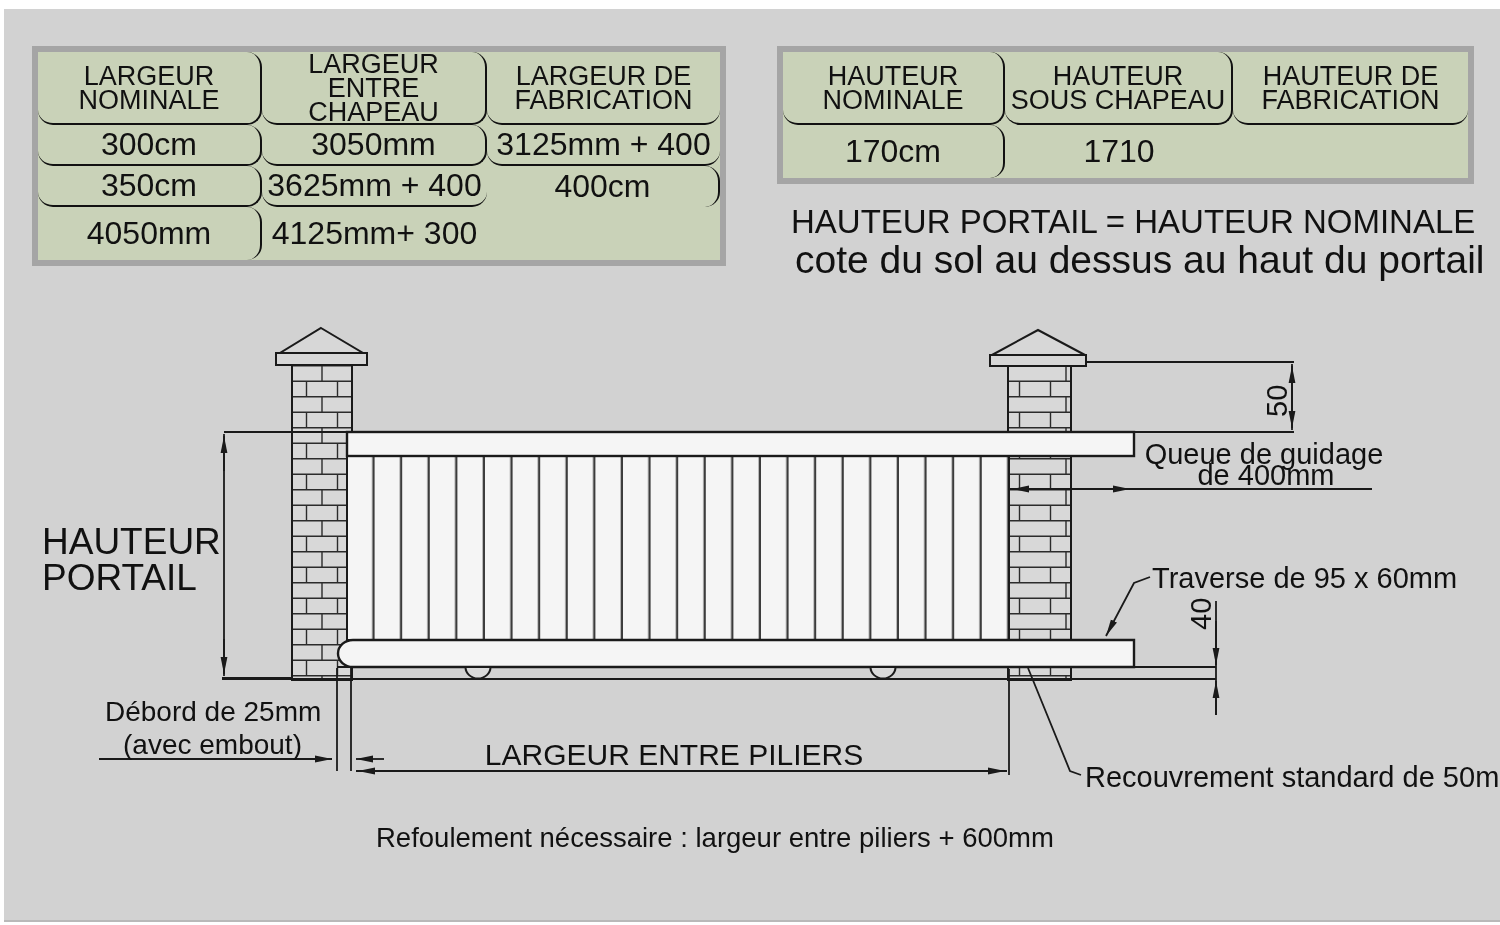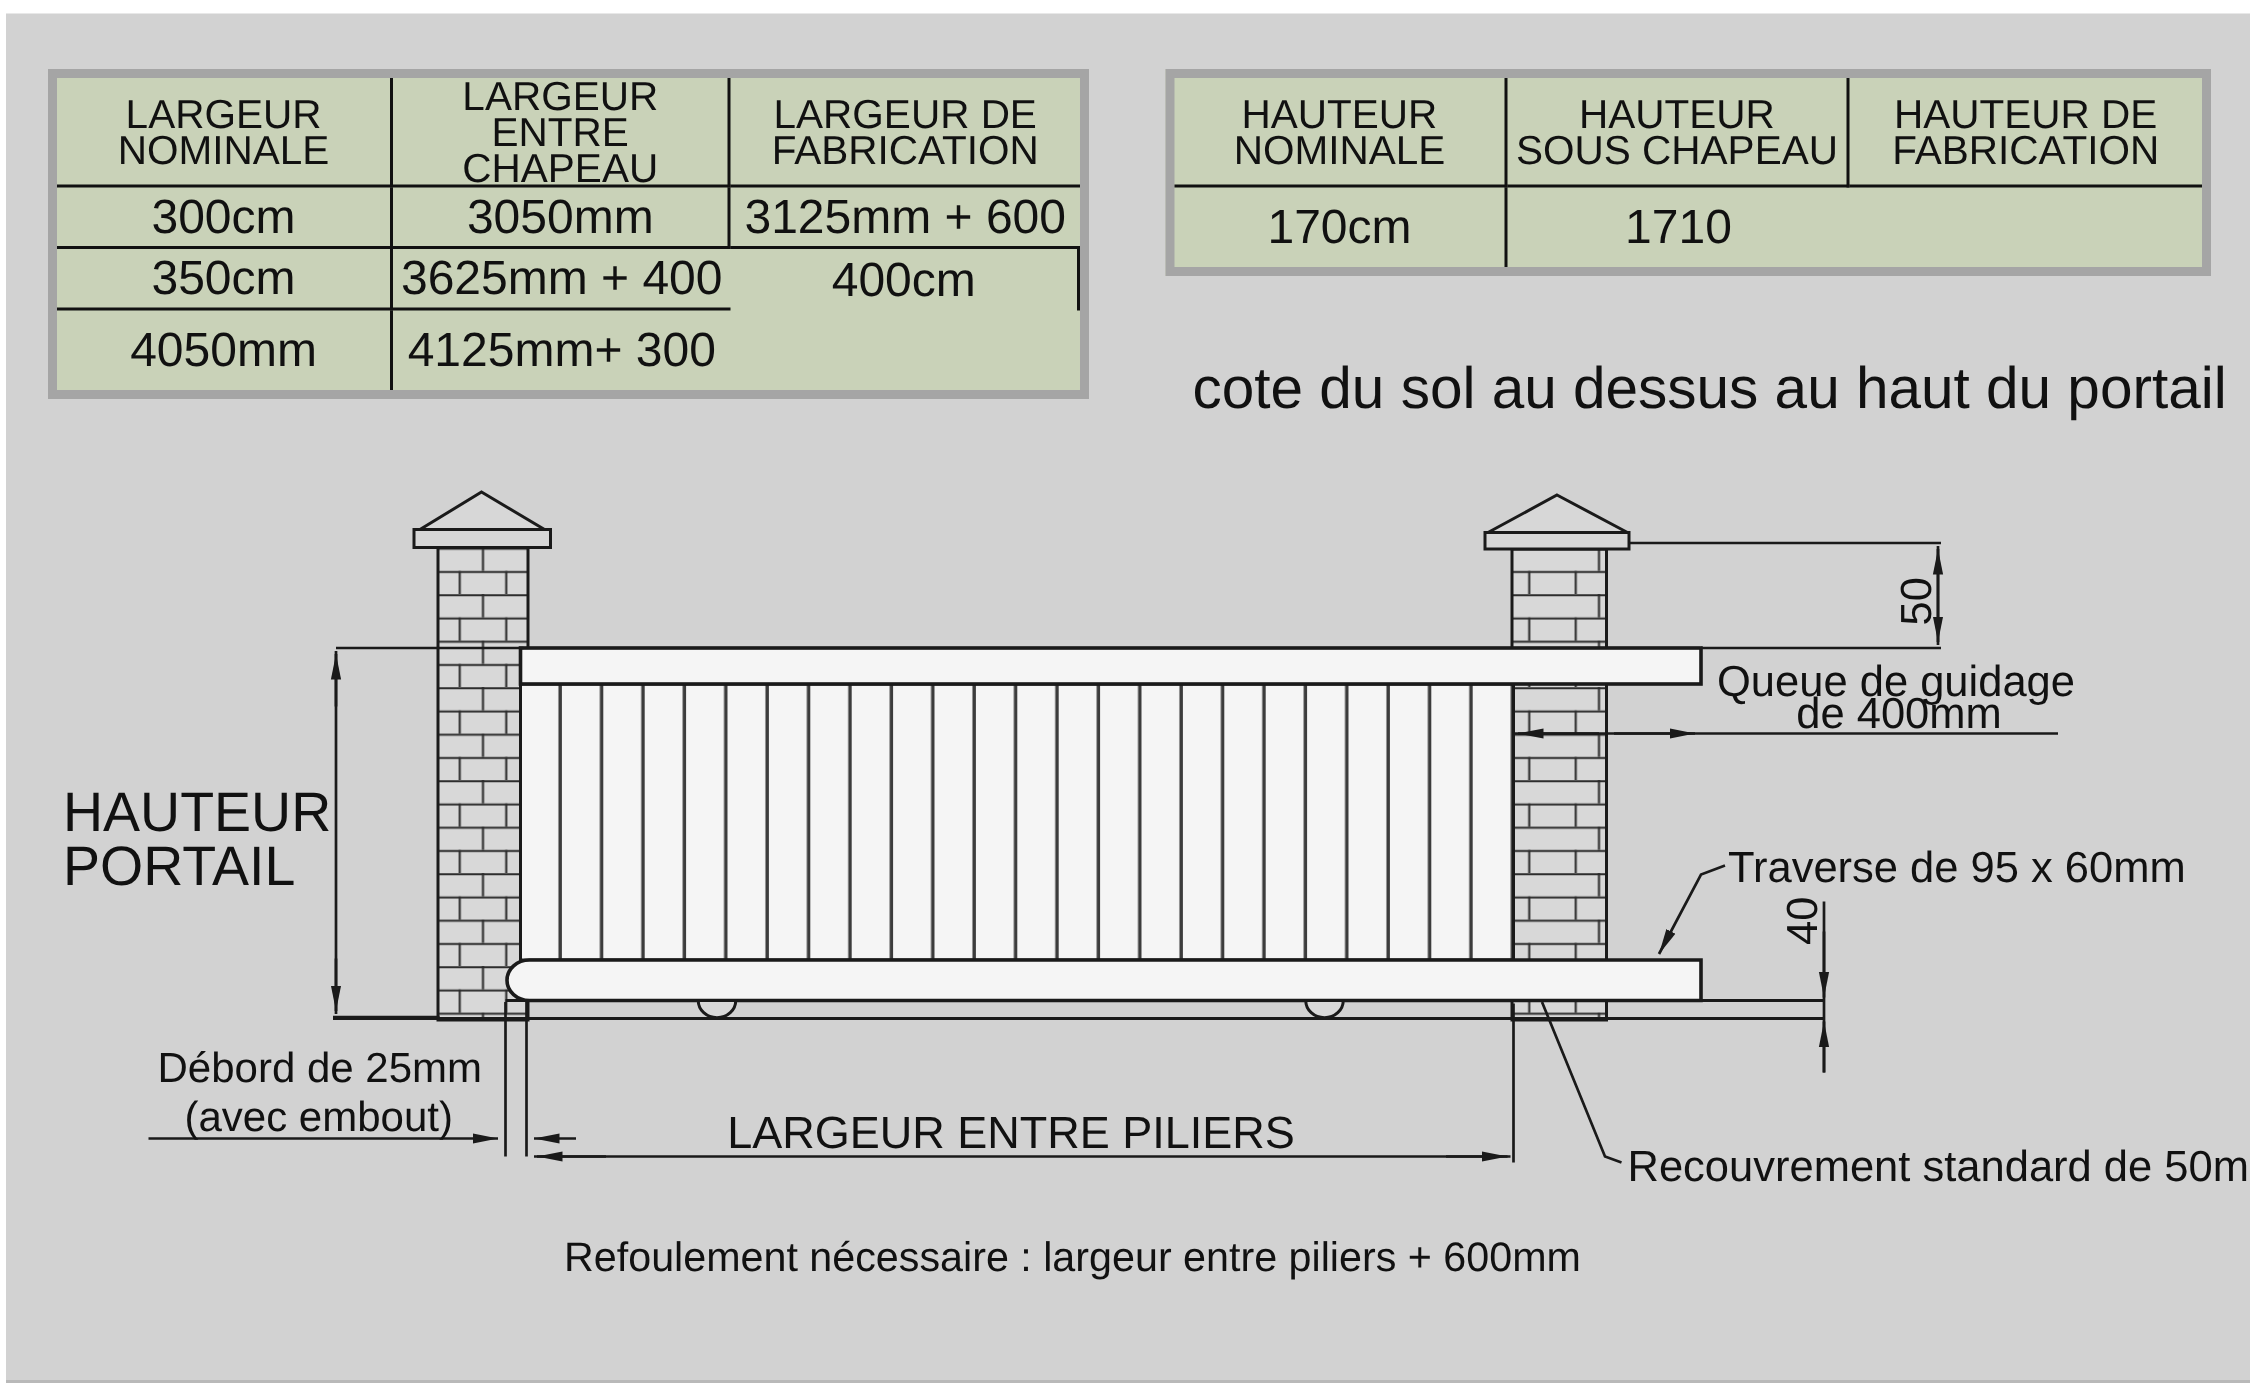--- a/index.html
+++ b/index.html
@@ -7,21 +7,21 @@
   #canvas{position:absolute;left:4px;top:9px;right:0;bottom:3px;background:#d2d2d2;
     border-bottom:2px solid #b9b9b9;}
   
   .spec-table{position:absolute;background:#c9d2b8;border:6px solid #a5a5a5;display:grid;
     color:#111;text-align:center;}
   #tbl-largeur{left:28px;top:37px;width:682px;height:208px;
     grid-template-columns:224px 225px 1fr;grid-template-rows:73px 41px 41px 1fr;}
   #tbl-hauteur{left:773px;top:37px;width:685px;height:126px;
     grid-template-columns:222px 228px 1fr;grid-template-rows:73px 1fr;}
   .cell{display:flex;flex-direction:column;align-items:center;justify-content:center;
-    box-sizing:border-box;}
+    box-sizing:border-box;border-radius:15px;}
   .hcell{font-size:27px;line-height:24px;border-bottom:2.5px solid #111;}
   .dcell{font-size:32px;}
   .colsep{border-right:2.5px solid #111;}
   .rowsep{border-bottom:2px solid #111;}
   
   .note{position:absolute;color:#111;white-space:nowrap;}
   #eq1{left:787px;top:194px;font-size:33px;}
   #eq2{left:791px;top:229px;font-size:39px;}
   
   #drawing{position:absolute;left:0;top:0;width:1500px;height:925px;}
@@ -40,21 +40,21 @@
     <div class="cell hcell colsep">
       <div>LARGEUR</div>
       <div>ENTRE CHAPEAU</div>
     </div>
     <div class="cell hcell">
       <div>LARGEUR DE</div>
       <div>FABRICATION</div>
     </div>
     <div class="cell dcell colsep rowsep">300cm</div>
     <div class="cell dcell colsep rowsep">3050mm</div>
-    <div class="cell dcell rowsep">3125mm + 600</div>
+    <div class="cell dcell rowsep">3125mm + 400</div>
     <div class="cell dcell colsep rowsep">350cm</div>
     <div class="cell dcell rowsep">3625mm + 400</div>
     <div class="cell dcell colsep">400cm</div>
     <div class="cell dcell colsep">4050mm</div>
     <div class="cell dcell">4125mm+ 300</div>
   </div>
 
   <div id="tbl-hauteur" class="spec-table">
     <div class="cell hcell colsep">
       <div>HAUTEUR</div>
@@ -65,20 +65,21 @@
       <div>SOUS CHAPEAU</div>
     </div>
     <div class="cell hcell">
       <div>HAUTEUR DE</div>
       <div>FABRICATION</div>
     </div>
     <div class="cell dcell colsep">170cm</div>
     <div class="cell dcell">1710</div>
   </div>
 
+  <div id="eq1" class="note">HAUTEUR PORTAIL = HAUTEUR NOMINALE</div>
   <div id="eq2" class="note">cote du sol au dessus au haut du portail</div>
 
   <svg id="drawing" viewBox="0 0 1500 925">
     <defs>
       <pattern id="brick" patternUnits="userSpaceOnUse" x="287" y="356" width="62" height="31">
         <rect width="62" height="31" fill="#d8d8d8"></rect>
         <path d="M0,0.8 H62 M0,16.3 H62 M31,0 V15.5 M15.5,15.5 V31 M46.5,15.5 V31" stroke="#2b2b2b" stroke-width="1.4" fill="none"></path>
       </pattern>
       <pattern id="slats" patternUnits="userSpaceOnUse" x="343" y="447" width="27.6" height="12">
         <rect width="27.6" height="12" fill="#f5f5f5"></rect>

